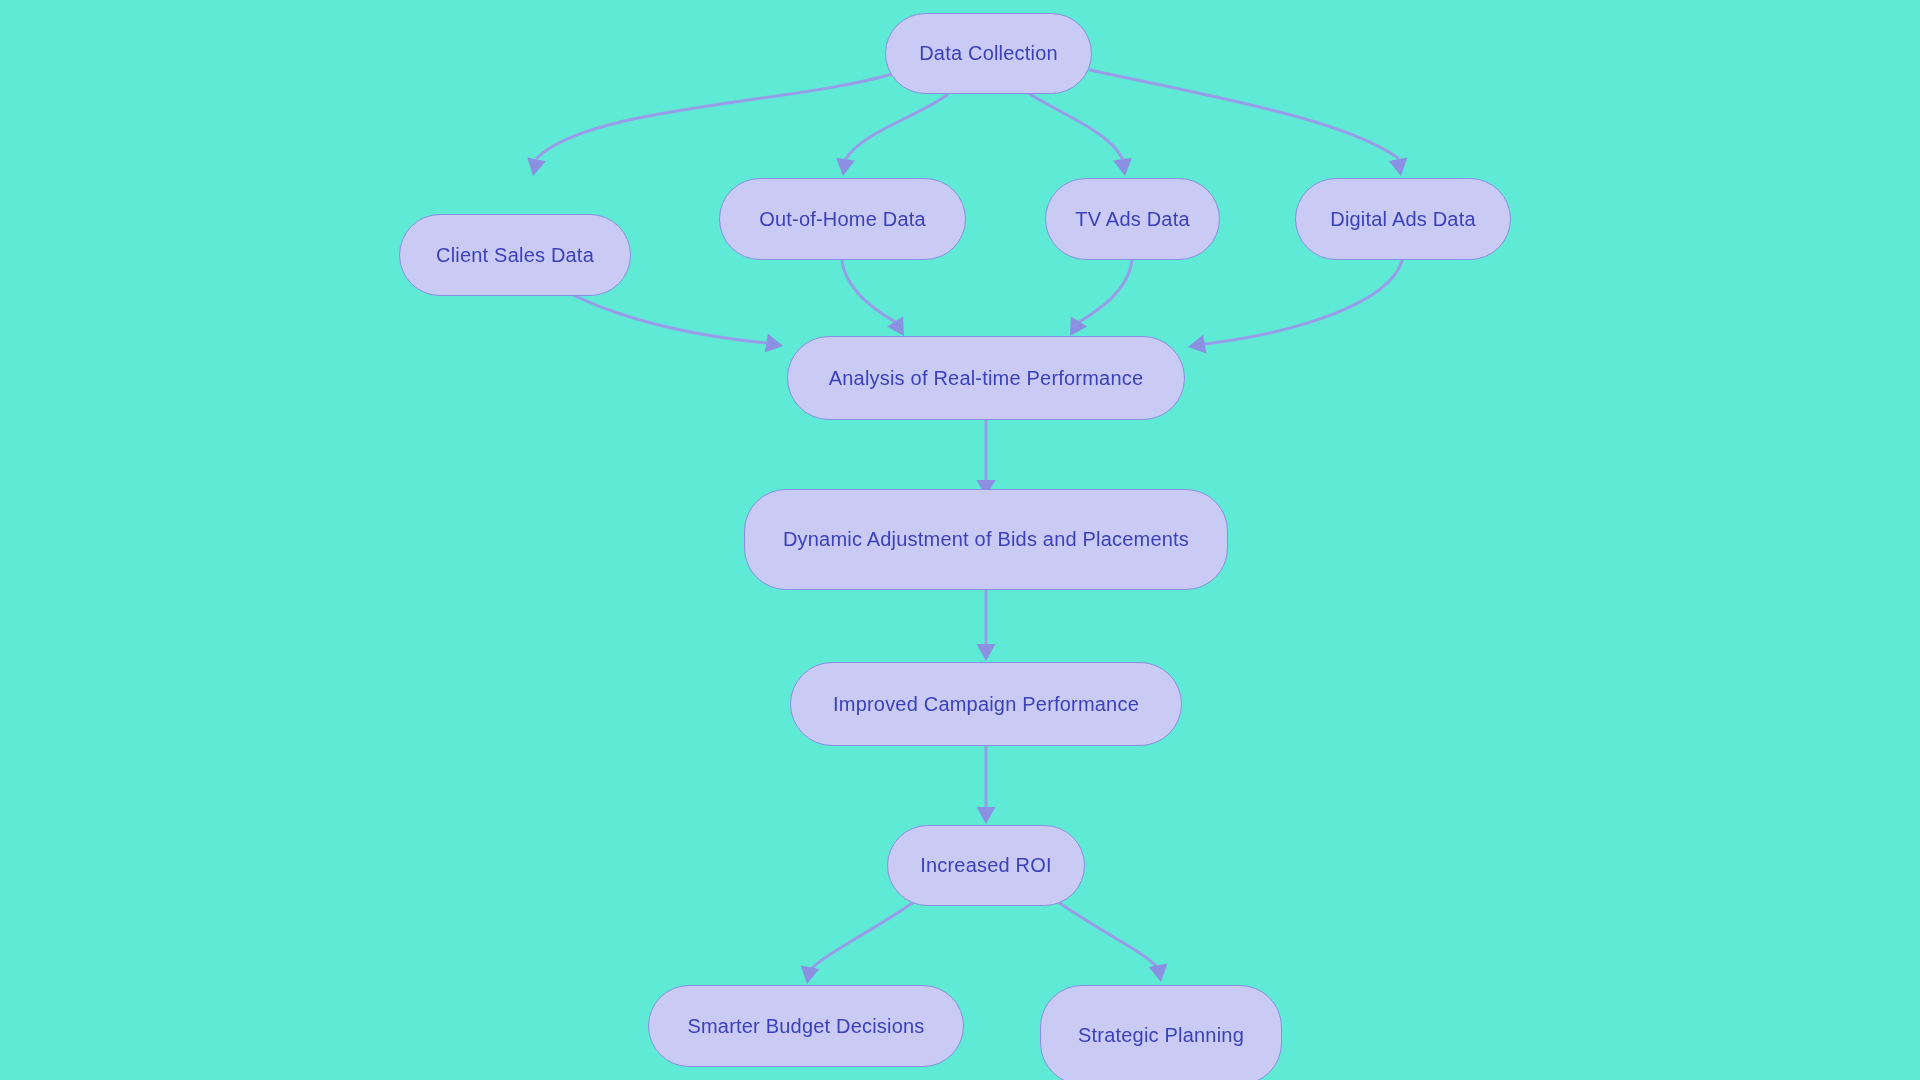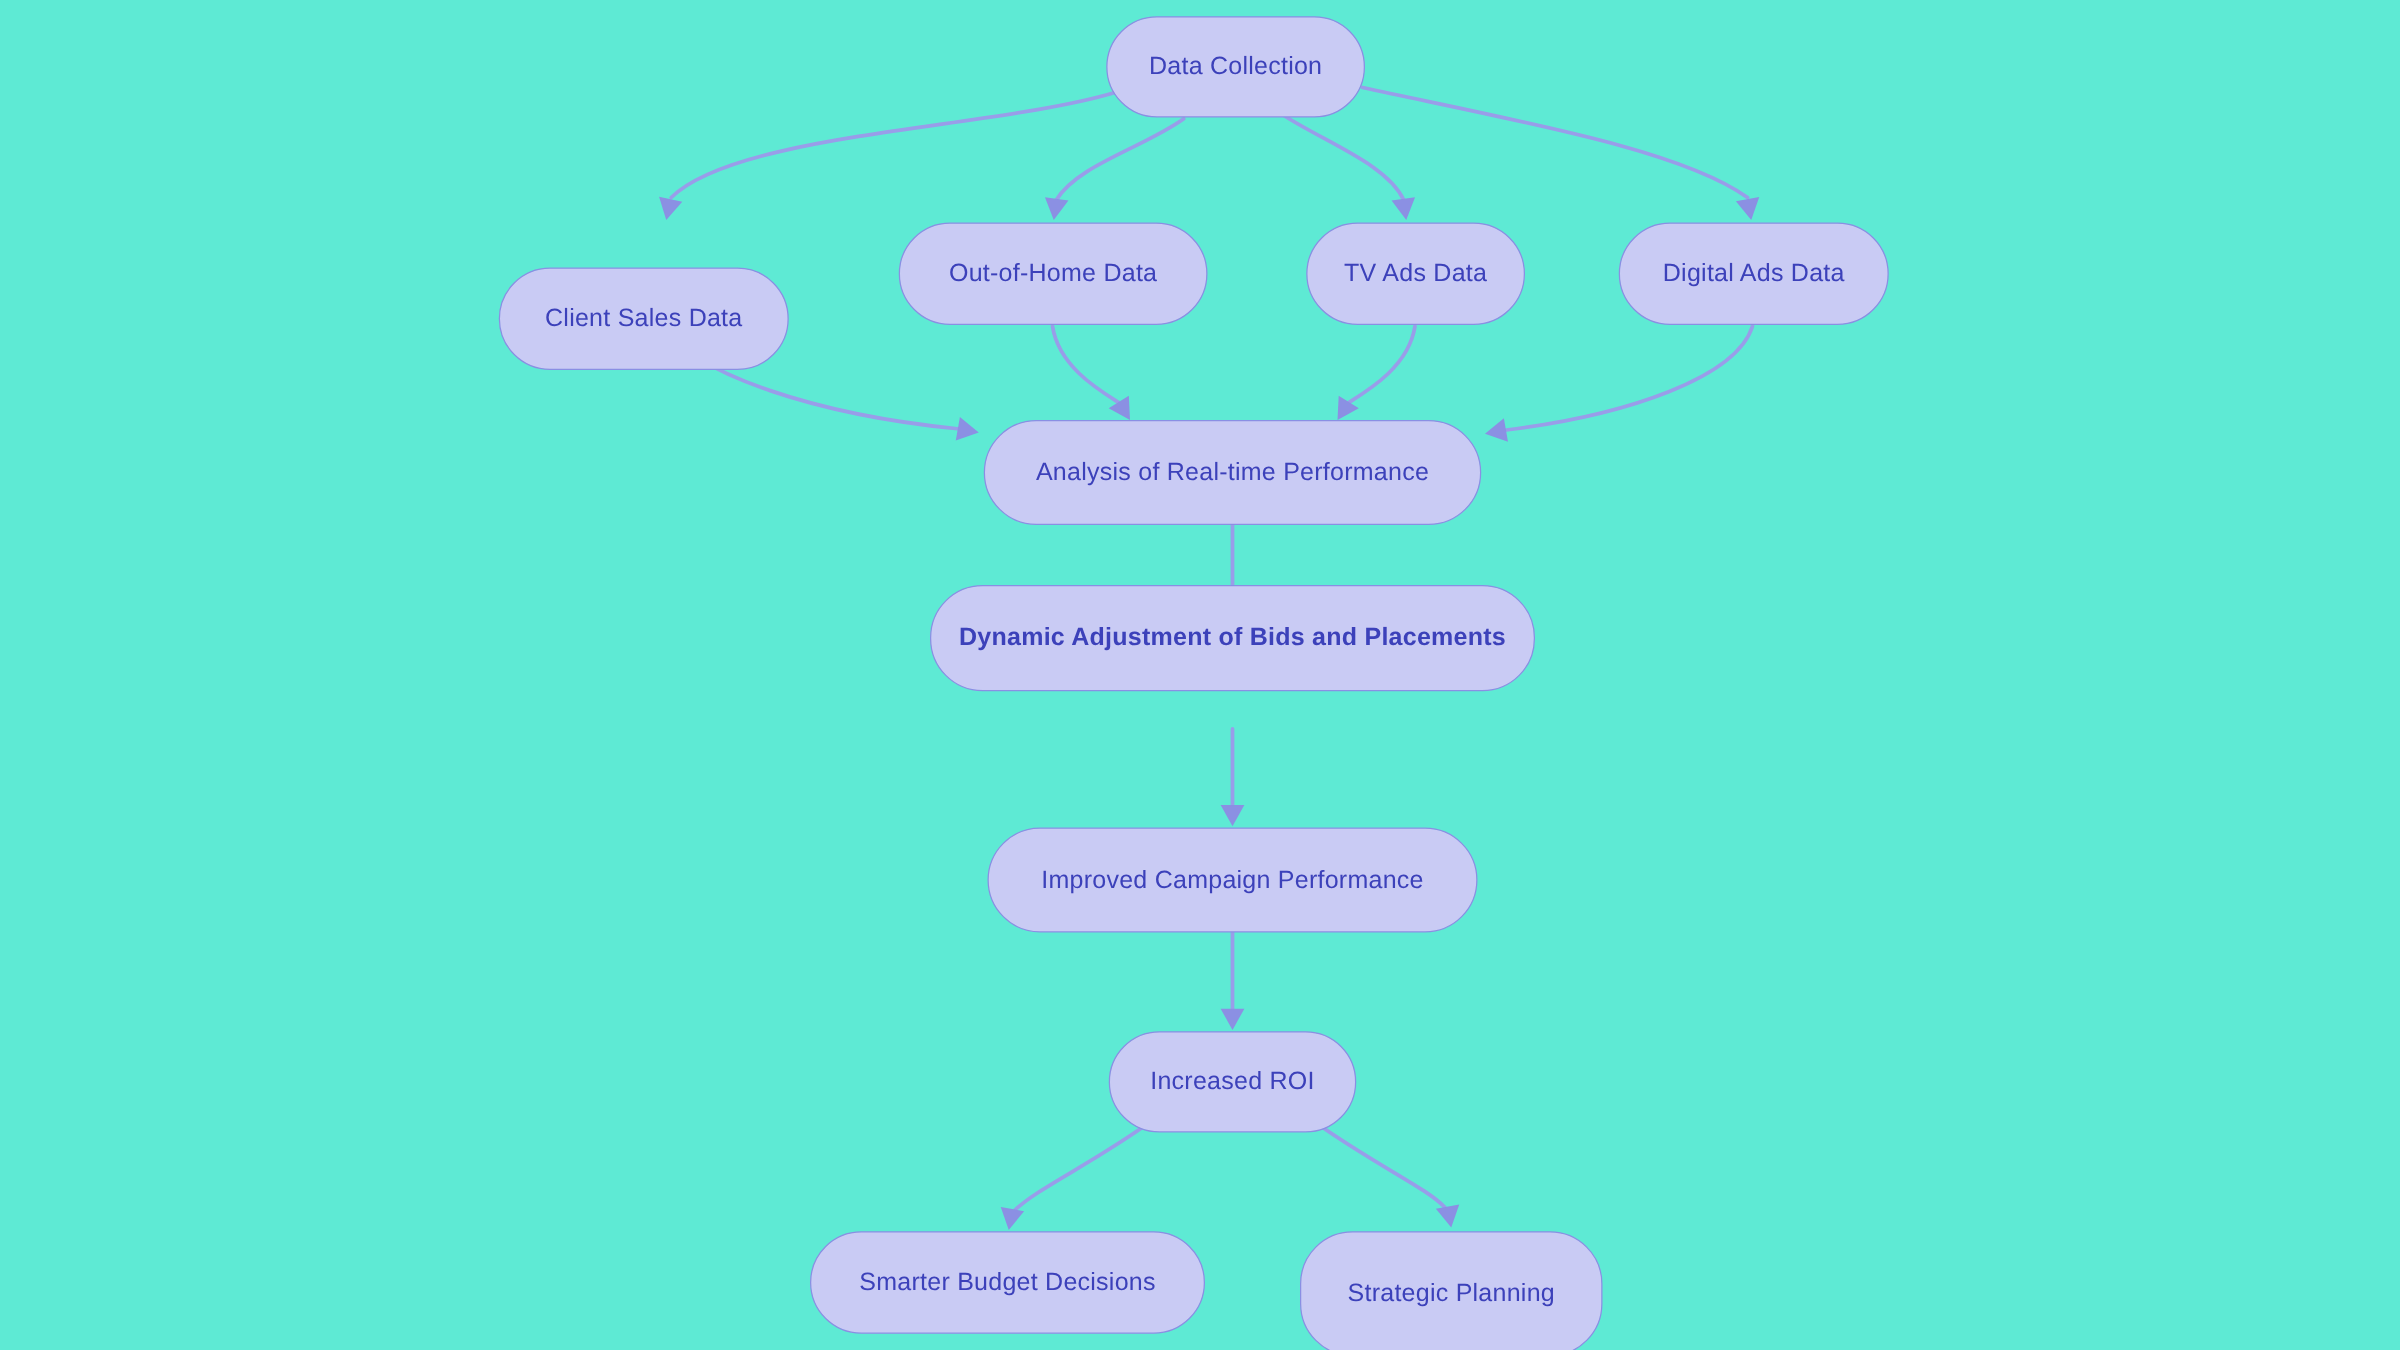--- a/index.html
+++ b/index.html
@@ -38,21 +38,21 @@
     white-space: nowrap;
     text-align: center;
   }
   
   #node-data-collection      { left: 885px;  top: 13px;  width: 207px; height: 81px; }
   #node-client-sales-data    { left: 399px;  top: 178px; width: 232px; height: 82px; margin-top: 36px; }
   #node-out-of-home-data     { left: 719px;  top: 178px; width: 247px; height: 82px; }
   #node-tv-ads-data          { left: 1045px; top: 178px; width: 175px; height: 82px; }
   #node-digital-ads-data     { left: 1295px; top: 178px; width: 216px; height: 82px; }
   #node-analysis             { left: 787px;  top: 336px; width: 398px; height: 84px; }
-  #node-dynamic-adjustment   { left: 744px;  top: 468px; width: 484px; height: 85px; font-weight: bold; }
+  #node-dynamic-adjustment   { left: 744px;  top: 489px; width: 484px; height: 101px; }
   #node-improved-performance { left: 790px;  top: 662px; width: 392px; height: 84px; text-align: right; }
   #node-increased-roi        { left: 887px;  top: 825px; width: 198px; height: 81px; }
   #node-smarter-budget       { left: 648px;  top: 985px; width: 316px; height: 82px; }
   #node-strategic-planning   { left: 1040px; top: 985px; width: 242px; height: 100px; }
 </style>
 </head>
 <body>
 
 <div class="canvas">
 

